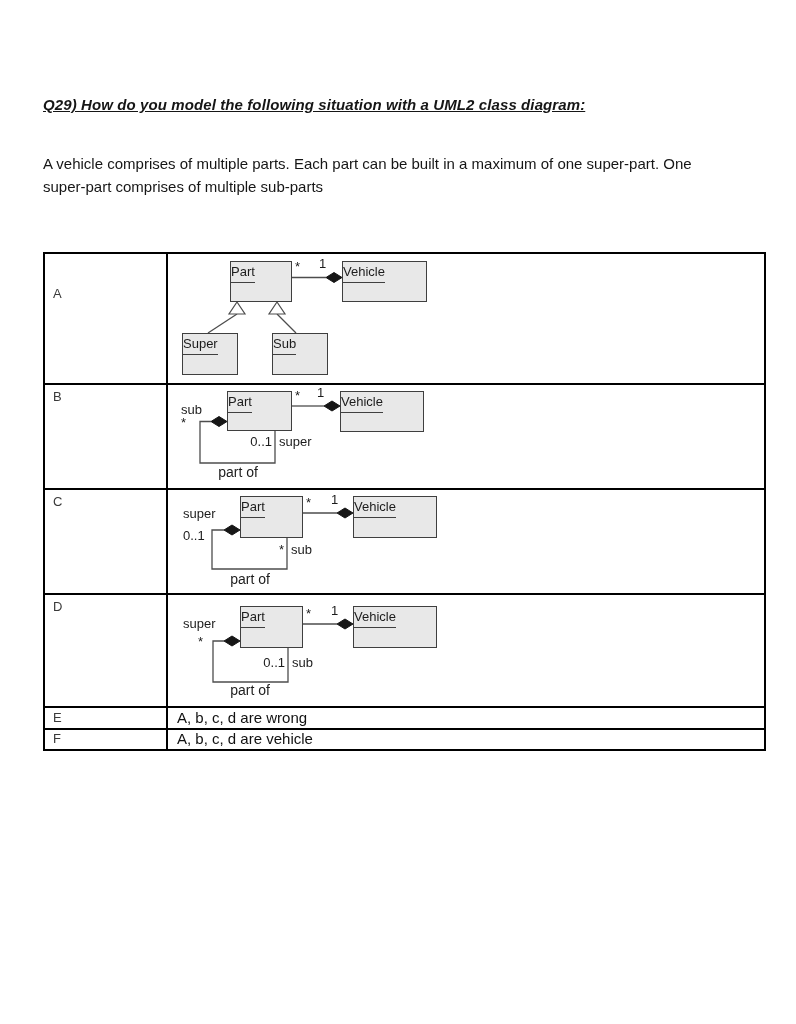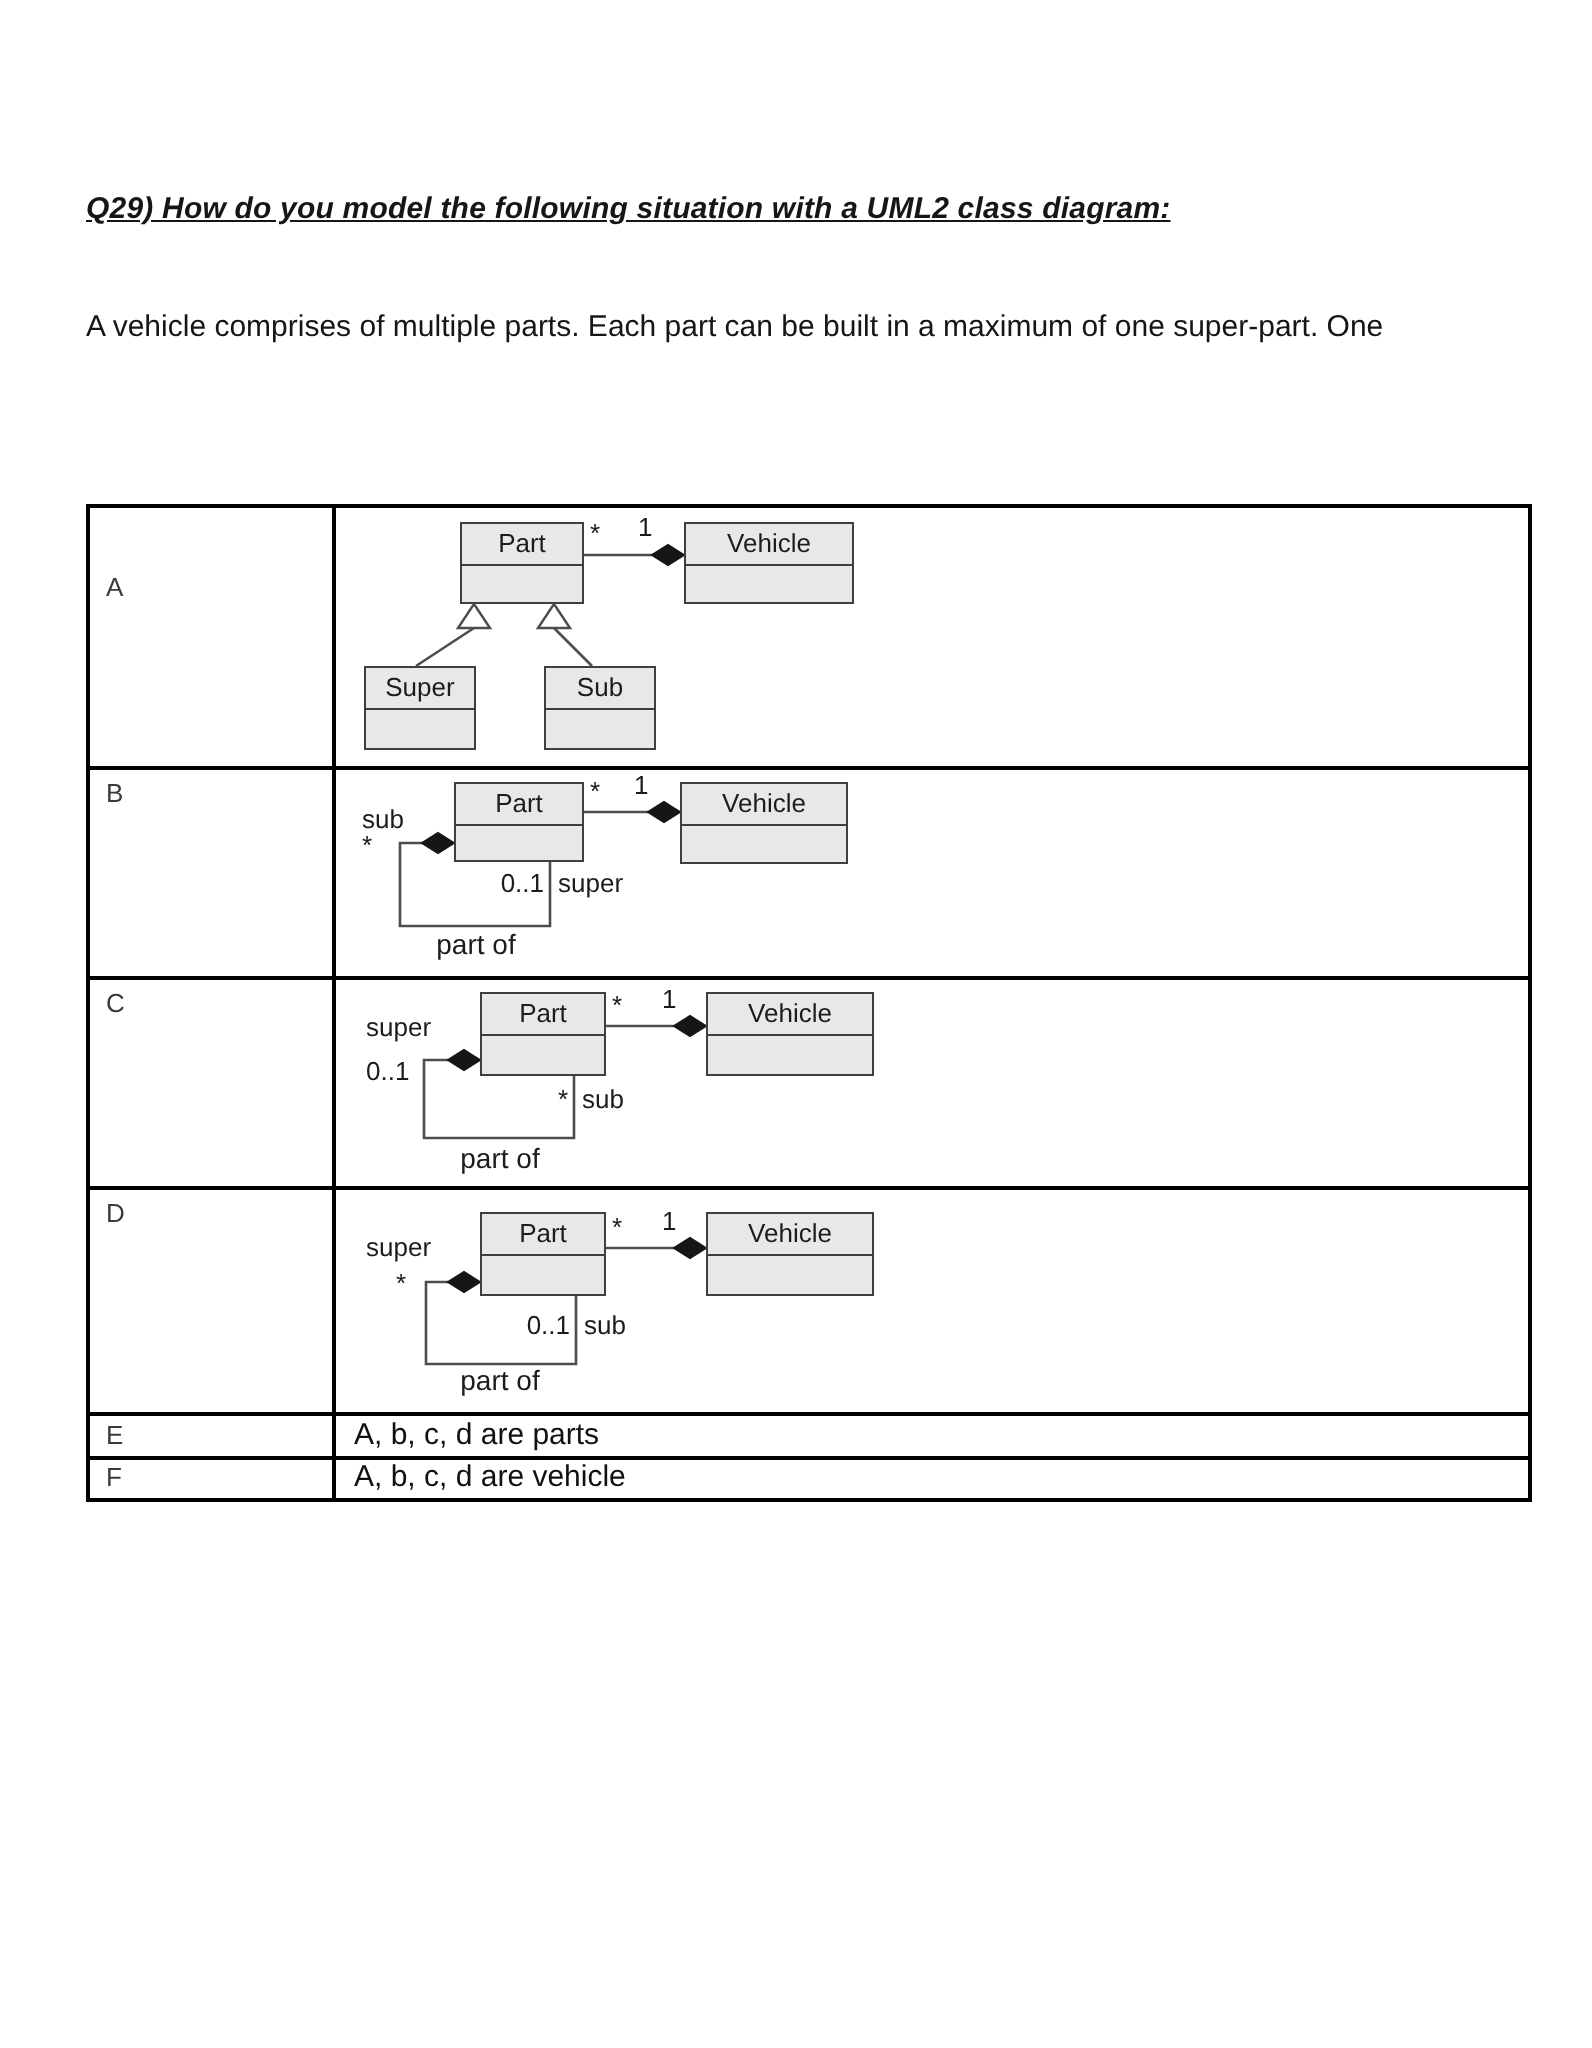--- a/index.html
+++ b/index.html
@@ -35,41 +35,42 @@
   }
   .ans-text { position:absolute; left:9px; top:1px; font-size:15px; color:#111; white-space:nowrap; }
 
   .cell-svg { position:absolute; left:0; top:0; }
   .conn { stroke:#4d4d4d; stroke-width:1.3; fill:none; }
   .diamond { fill:#161616; stroke:#161616; stroke-width:1; }
   .tri { fill:#ffffff; stroke:#4d4d4d; stroke-width:1.2; }
 
   .class-box {
     position:absolute; box-sizing:border-box; background:#e8e8e8;
-    border:1px solid #3f3f3f; display:flex; flex-direction:column;
+    border:1px solid #3f3f3f; display:flex; flex-direction:row;
   }
   .class-name {
     height:20px; flex:none; border-bottom:1px solid #3f3f3f;
     font-size:13px; line-height:20px; text-align:center; color:#1c1c1c;
   }
   .class-attr { flex:1; }
 
   .dlab { position:absolute; font-size:13px; color:#1c1c1c; white-space:nowrap; line-height:13px; }
   .dlab.rt { text-align:right; }
   .assoc-name { font-size:14px; text-align:center; line-height:14px; }
 </style>
 </head>
 <body>
 
 <div>
 
   <div class="q-title">Q29) How do you model the following situation with a UML2 class diagram:</div>
 
   <div class="q-desc">
     <div class="q-line">A vehicle comprises of multiple parts. Each part can be built in a maximum of one super-part. One</div>
+    <div class="q-line">super-part comprises of multiple sub-parts</div>
   </div>
 
   <div class="answers-table">
 
     <div class="t-row" style="height:131px">
       <div class="t-label">
         <span class="opt-letter" style="top:32px">A</span>
       </div>
       <div class="t-cell">
         <svg class="cell-svg" width="596" height="129">
@@ -186,21 +187,21 @@
         <span class="dlab" style="left:124px;top:61px">sub</span>
         <span class="dlab assoc-name" style="left:56px;top:88px;width:52px">part of</span>
       </div>
     </div>
 
     <div class="t-row" style="height:22px">
       <div class="t-label">
         <span class="opt-letter" style="top:2px">E</span>
       </div>
       <div class="t-cell">
-        <span class="ans-text">A, b, c, d are parts</span>
+        <span class="ans-text">A, b, c, d are wrong</span>
       </div>
     </div>
 
     <div class="t-row last" style="height:19px">
       <div class="t-label">
         <span class="opt-letter" style="top:1px">F</span>
       </div>
       <div class="t-cell">
         <span class="ans-text" style="top:0">A, b, c, d are vehicle</span>
       </div>

